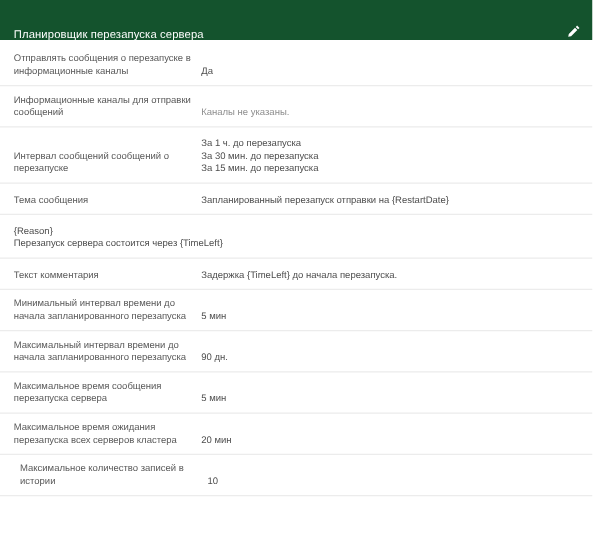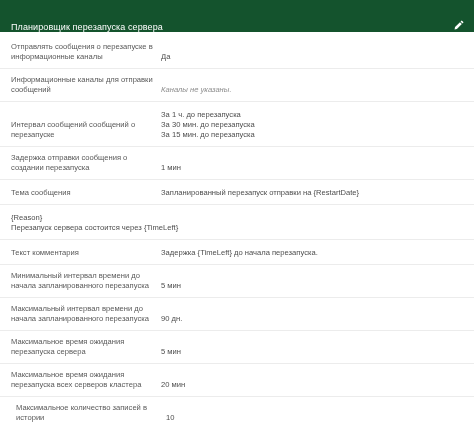--- a/index.html
+++ b/index.html
@@ -71,21 +71,20 @@
   }
   .prop-value {
     flex: 1 1 auto;
     color: #4d4d4d;
     font-size: 7.6px;
     line-height: 10px;
     padding-top: 2px;
   }
   .prop-value.muted {
     color: #8d8d8d;
-    font-style: italic;
   }
   .prop-value .vline { display: block; }
 
   
   .add-row {
     display: flex;
     align-items: center;
     padding: 6px 0 5px 9px;
   }
 </style>
@@ -115,24 +114,20 @@
       </div>
       <div class="prop-row">
         <div class="prop-label">Интервал сообщений сообщений о перезапуске</div>
         <div class="prop-value">
           <span class="vline">За 1 ч. до перезапуска</span>
           <span class="vline">За 30 мин. до перезапуска</span>
           <span class="vline">За 15 мин. до перезапуска</span>
         </div>
       </div>
       <div class="prop-row">
-        <div class="prop-label">Задержка отправки сообщения о создании перезапуска</div>
-        <div class="prop-value">1 мин</div>
-      </div>
-      <div class="prop-row">
         <div class="prop-label">Тема сообщения</div>
         <div class="prop-value">Запланированный перезапуск отправки на {RestartDate}</div>
       </div>
       <div class="prop-row">
         <div class="prop-value">
           <span class="vline">{Reason}</span>
           <span class="vline">Перезапуск сервера состоится через {TimeLeft}</span>
         </div>
       </div>
       <div class="prop-row">
@@ -141,21 +136,21 @@
       </div>
       <div class="prop-row">
         <div class="prop-label">Минимальный интервал времени до начала запланированного перезапуска</div>
         <div class="prop-value">5 мин</div>
       </div>
       <div class="prop-row">
         <div class="prop-label">Максимальный интервал времени до начала запланированного перезапуска</div>
         <div class="prop-value">90 дн.</div>
       </div>
       <div class="prop-row">
-        <div class="prop-label">Максимальное время ожидания перезапуска сервера</div>
+        <div class="prop-label">Максимальное время сообщения перезапуска сервера</div>
         <div class="prop-value">5 мин</div>
       </div>
       <div class="prop-row">
         <div class="prop-label">Максимальное время ожидания перезапуска всех серверов кластера</div>
         <div class="prop-value">20 мин</div>
       </div>
       <div class="prop-row">
         <div class="prop-label">Максимальное количество записей в истории</div>
         <div class="prop-value">10</div>
       </div>

